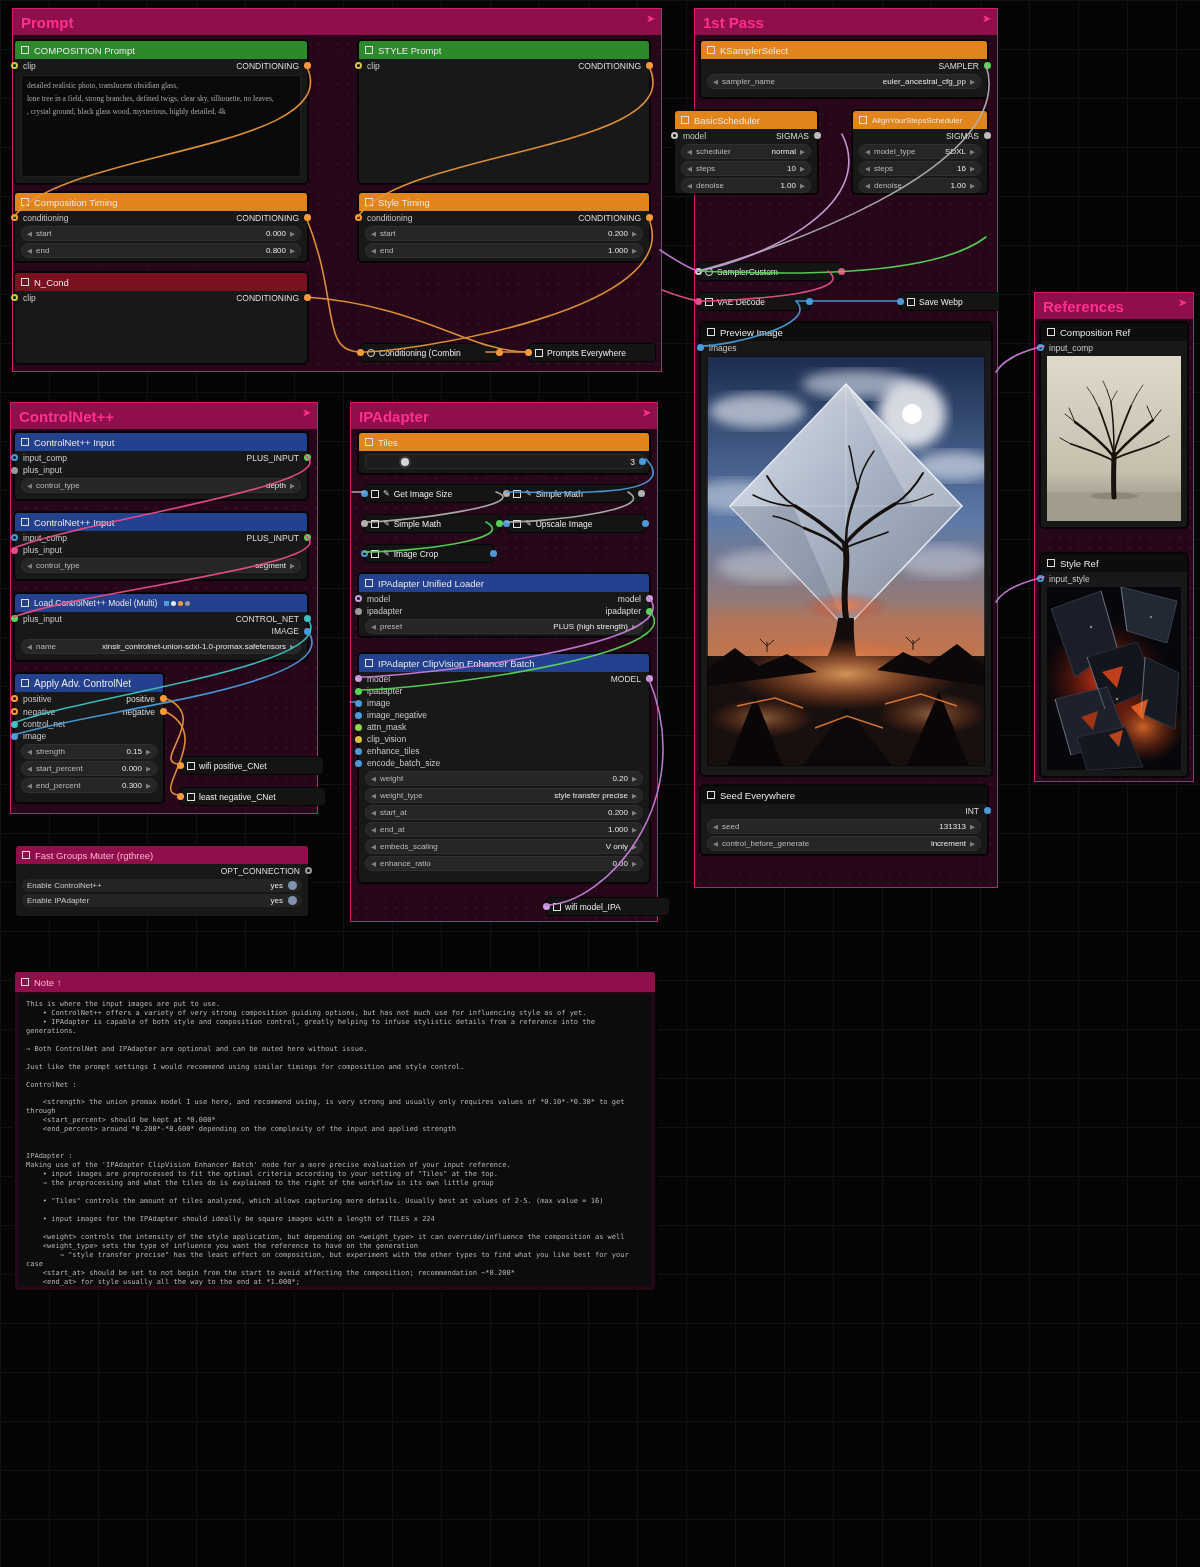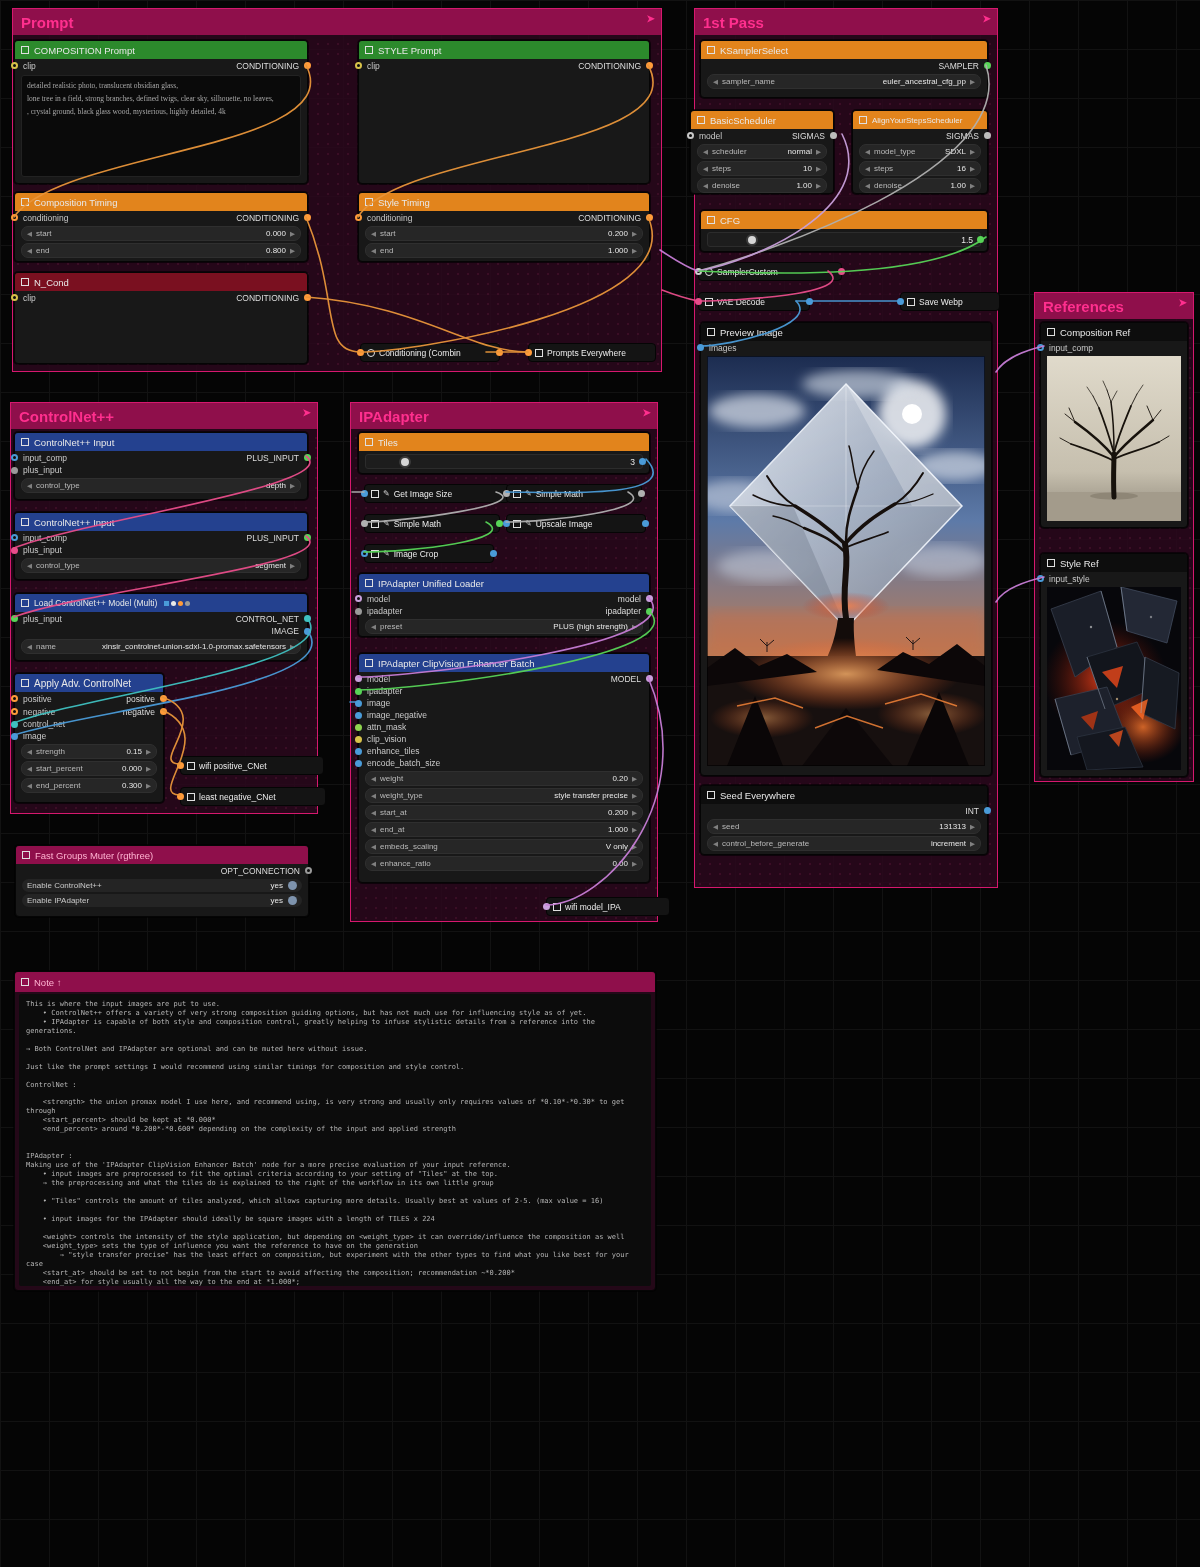--- a/index.html
+++ b/index.html
@@ -208,21 +208,21 @@
       <span class="pin r" style="background:#57d457"></span>
     </div>
     <div class="widget">
       <span class="arr">◀</span>
       <span>sampler_name</span>
       <span class="wv">euler_ancestral_cfg_pp</span>
       <span class="arr">▶</span>
     </div>
   </div>
 
-  <div class="node" style="left:690px;top:110px;width:142px;height:82px">
+  <div class="node" style="left:674px;top:110px;width:142px;height:82px">
     <div class="ntitle t-orange">
       <span class="sq"></span>
       <span>BasicScheduler</span>
     </div>
     <div class="iorow">
       <span class="pin l ring" style="border-color:#c9c9c9"></span>
       <span>model</span>
       <span class="olab">SIGMAS</span>
       <span class="pin r" style="background:#bdbdbd"></span>
     </div>
@@ -268,31 +268,20 @@
       <span class="arr">▶</span>
     </div>
     <div class="widget">
       <span class="arr">◀</span>
       <span>denoise</span>
       <span class="wv">1.00</span>
       <span class="arr">▶</span>
     </div>
   </div>
 
-  <div class="node" style="left:700px;top:210px;width:286px;height:40px">
-    <div class="ntitle t-orange">
-      <span class="sq"></span>
-      <span>CFG</span>
-    </div>
-    <div class="slider">
-      <span class="knob" style="left:16%"></span>
-      <span class="sval">1.5</span>
-      <span class="pin r" style="background:#57d457"></span>
-    </div>
-  </div>
 
   <div class="cnode t-green" style="left:698px;top:262px;width:130px">
     <span class="pin l ring" style="border-color:#cfcfcf"></span>
     <span class="ccircle"></span>
     <span>SamplerCustom</span>
     <span class="pin r" style="background:#e84d8a"></span>
   </div>
   <div class="cnode" style="left:698px;top:292px;width:98px">
     <span class="pin l" style="background:#e84d8a"></span>
     <span class="sq"></span>

